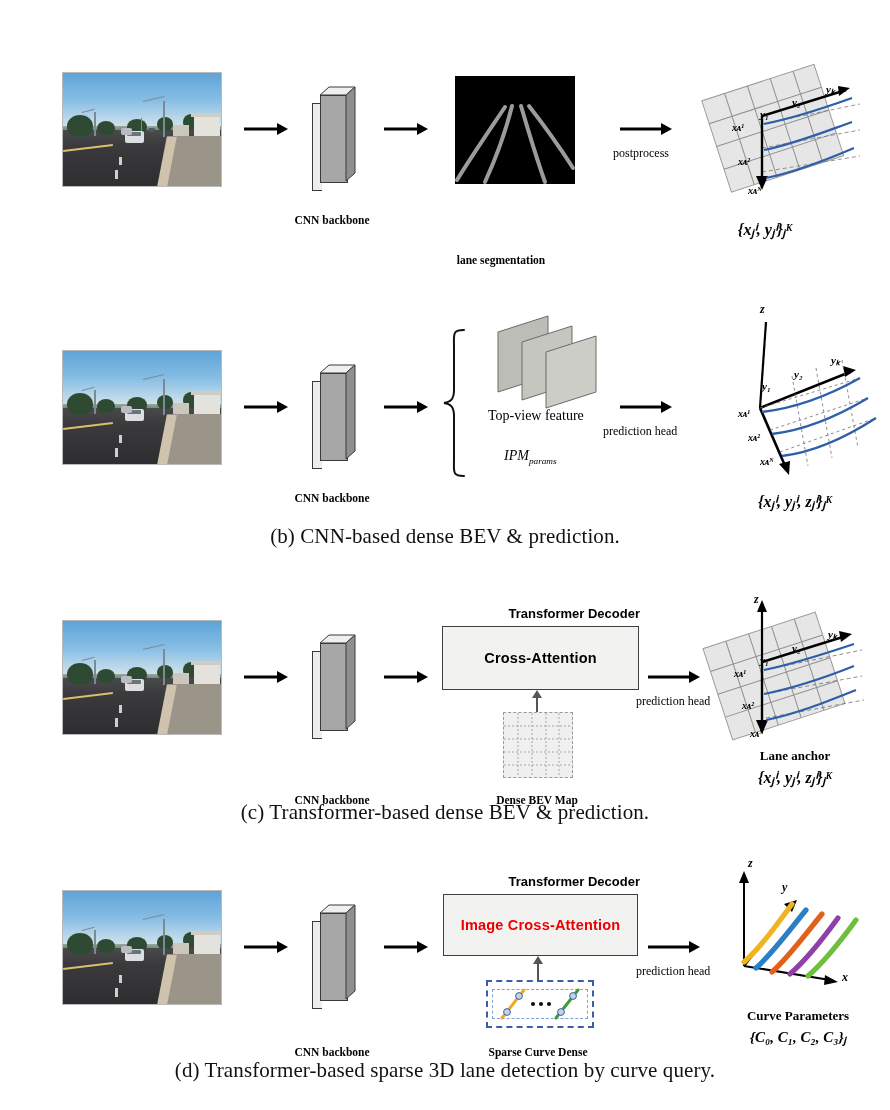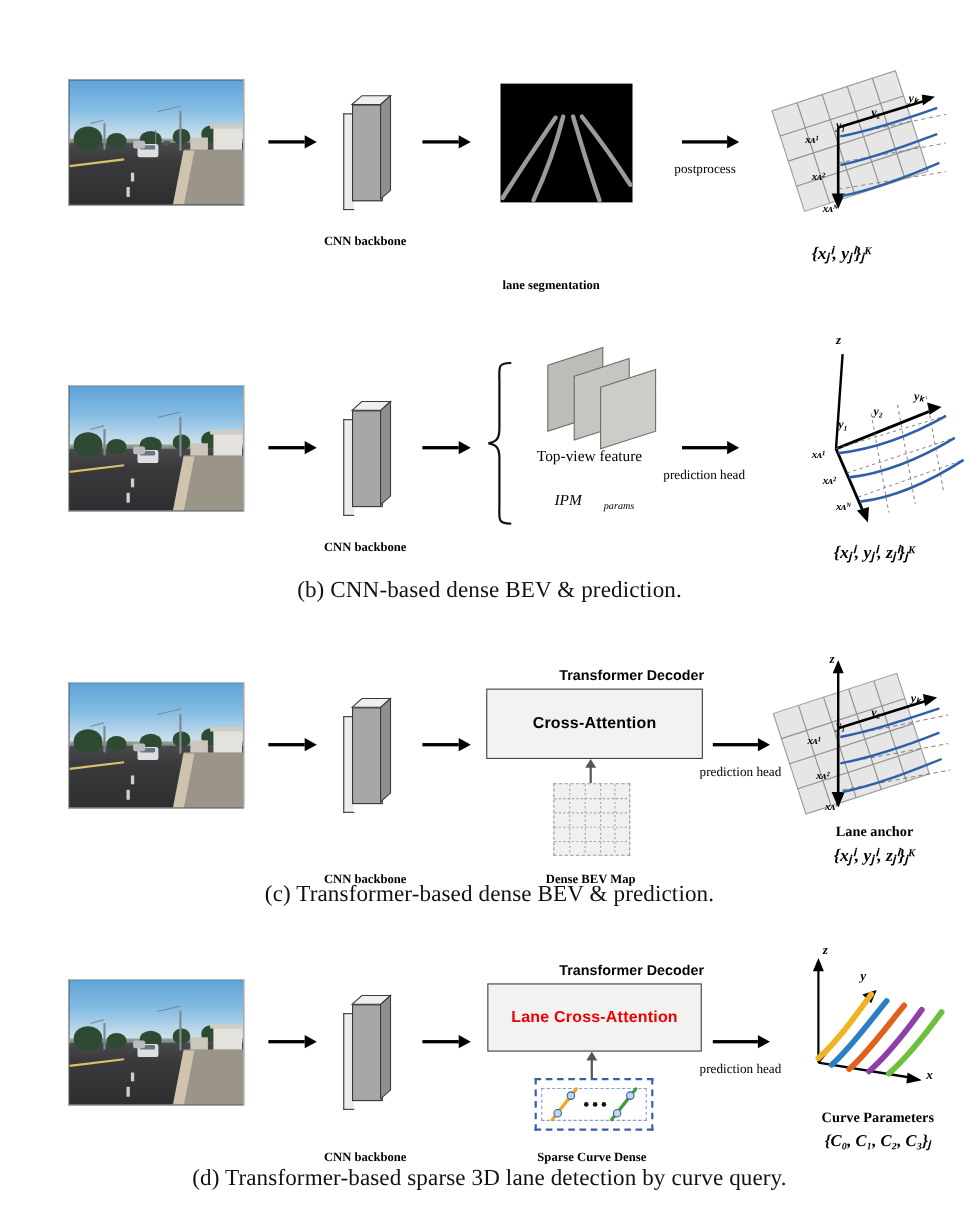--- a/index.html
+++ b/index.html
@@ -159,21 +159,21 @@
     font-family:"Liberation Serif", serif;
     font-style:italic; font-weight:bold;
     white-space:nowrap;
   }
   .setlbl {
     position:absolute;
     font-family:"Liberation Serif", serif;
     font-size:16px; font-weight:bold; font-style:italic;
     white-space:nowrap; text-align:center;
   }
-  sub { font-size:0.66em;margin-left:20px; }
+  sub { font-size:0.66em; }
 </style>
 </head>
 <body>
 
 <div class="figure">
 
   <div class="row" style="top:0px;height:310px;">
 
     <div class="cam" style="left:62px; top:72px; width:158px; height:113px;">
       <div class="sky"></div>
@@ -561,21 +561,21 @@
       </svg>
     </div>
 
     <div class="arrow" style="left:384px; top:122px; width:44px; height:14px;">
       <div class="shaft" style="width:33px;"></div>
         <div class="head"></div>
     </div>
 
     <div class="dec-title" style="left:440px; top:56px; width:200px;">Transformer Decoder</div>
     <div class="dec-box" style="left:443px; top:76px; width:193px; height:60px;">
-      <span class="dec-text red">Lane Cross-Attention</span>
+      <span class="dec-text red">Image Cross-Attention</span>
     </div>
 
     <div class="arrow-up" style="left:528px; top:138px; width:20px; height:24px;">
       <div class="shaft"></div>
         <div class="head"></div>
     </div>
 
     <div class="scq" style="left:486px; top:162px; width:104px; height:44px;">
       <div class="inner"></div>
       <svg class="ov" width="104" height="44">

